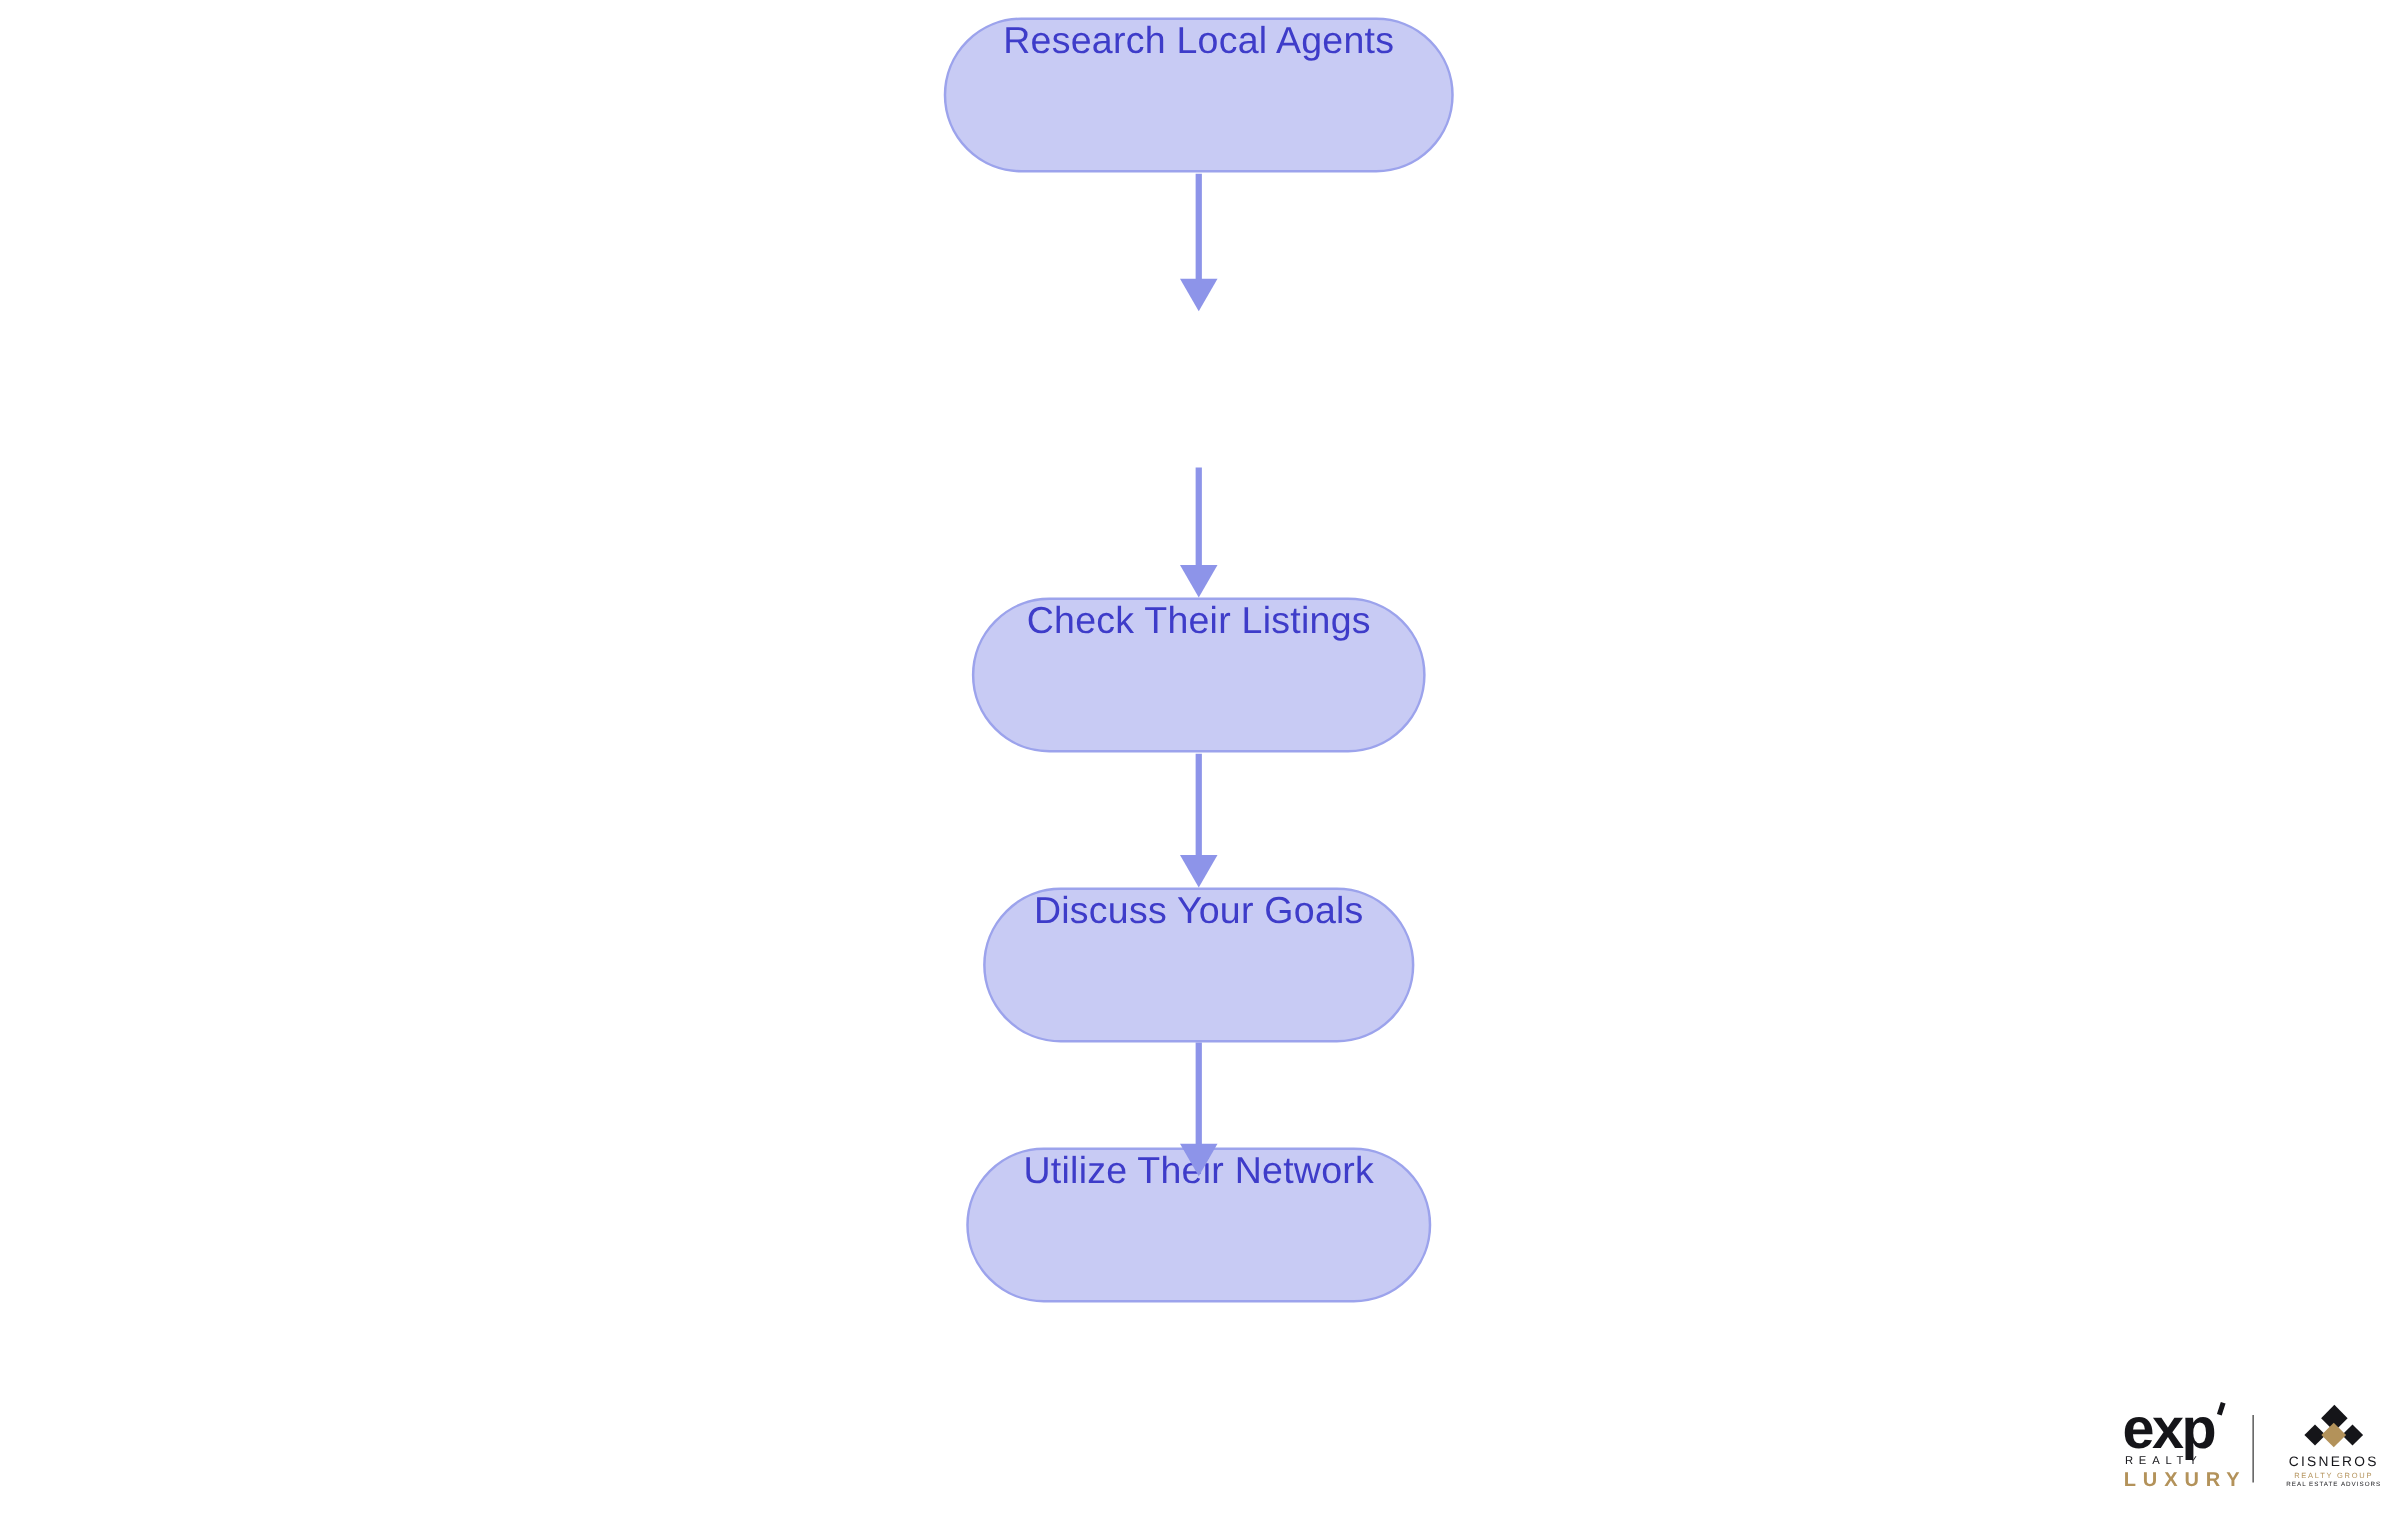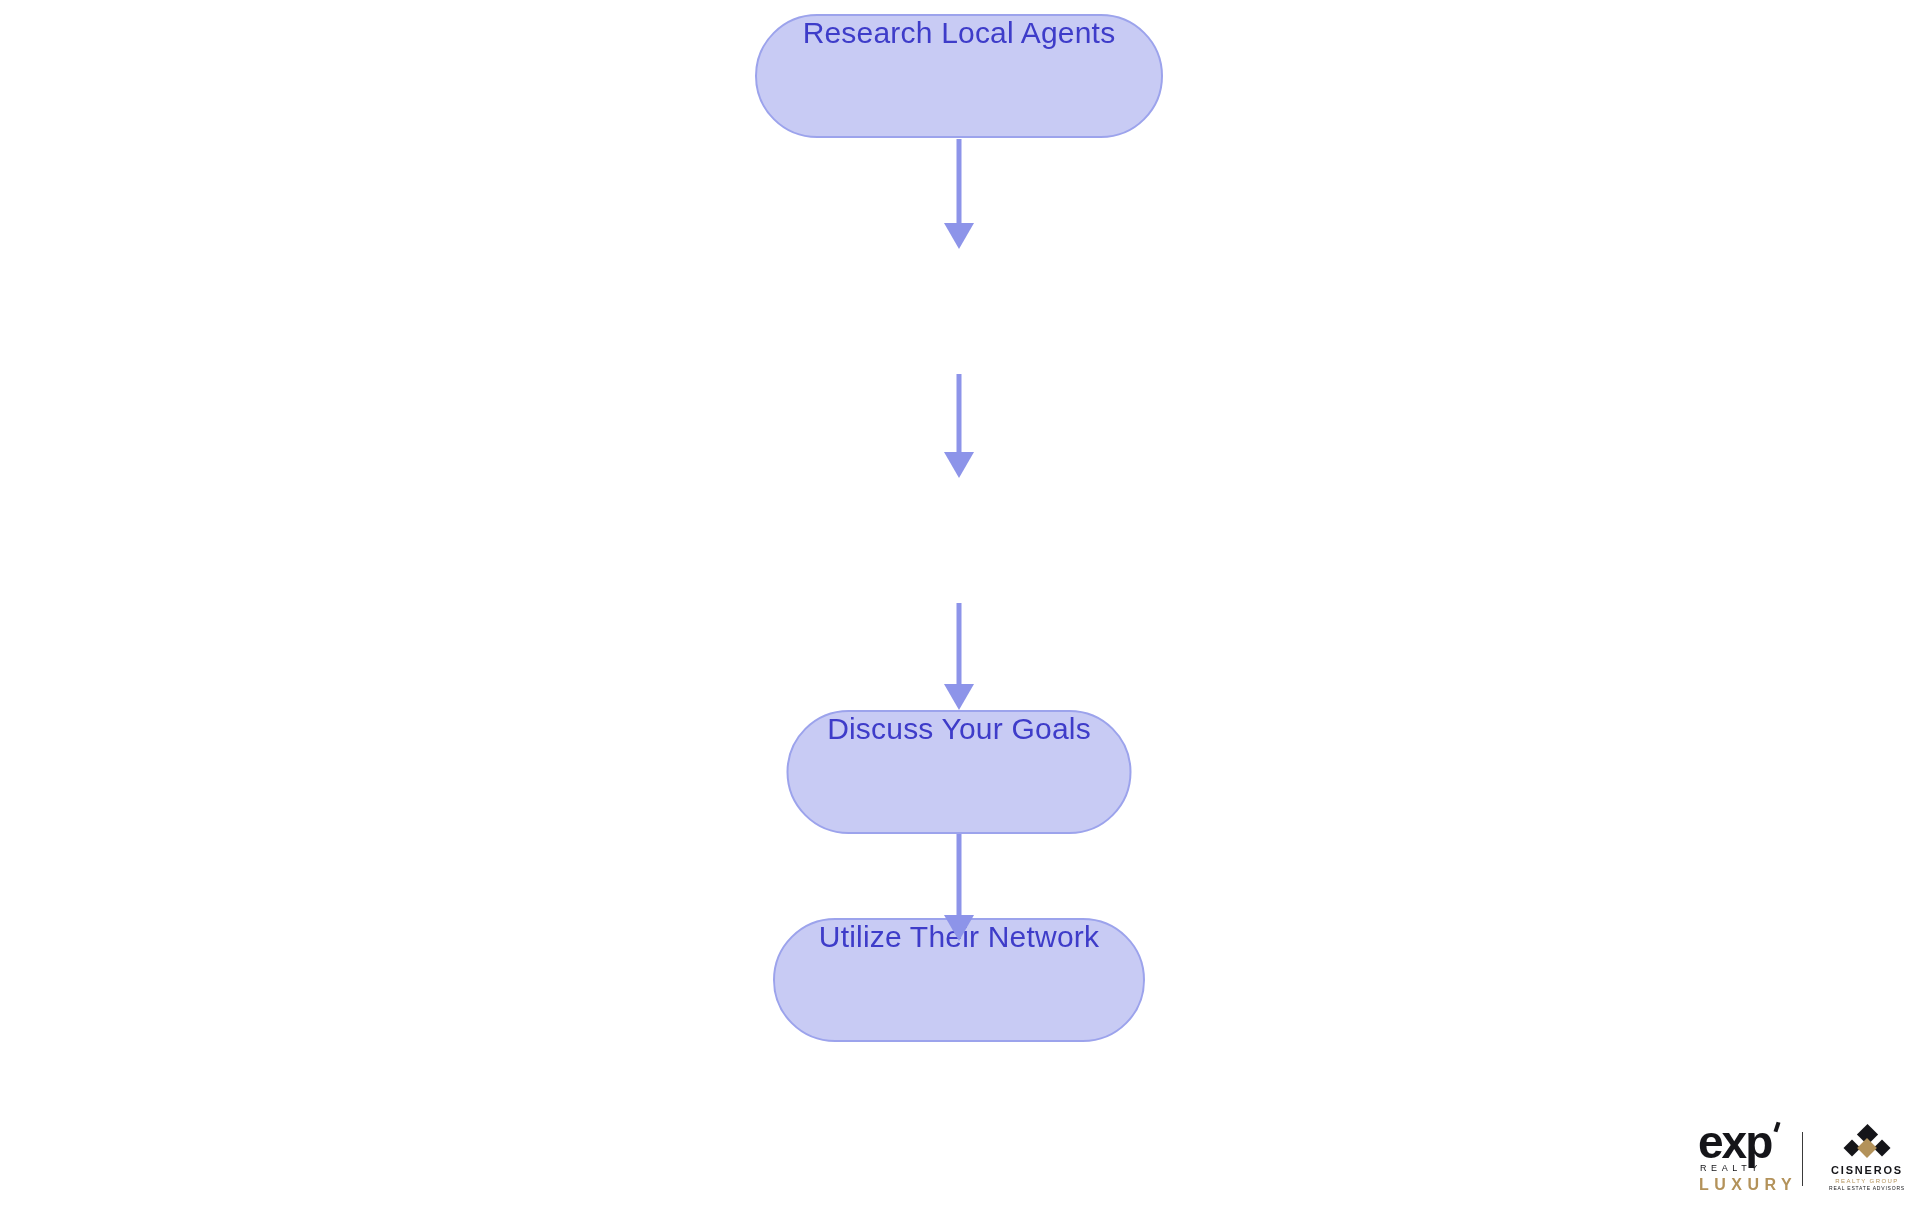--- a/index.html
+++ b/index.html
@@ -128,21 +128,21 @@
     display:block;
     background:var(--brand-black);
     transform:rotate(45deg);
   }
   .diamonds .d-top{width:15px;height:15px;left:17px;top:0;}
   .diamonds .d-left{width:12px;height:12px;left:3px;top:15px;}
   .diamonds .d-right{width:12px;height:12px;left:33px;top:15px;}
   .diamonds .d-center{width:14px;height:14px;left:17px;top:14px;background:var(--brand-gold);}
   .partner-name{
     font-size:11px;
-    font-weight:bold;
+    font-weight:normal;
     letter-spacing:1.8px;
     color:var(--brand-black);
     white-space:nowrap;
   }
   .partner-line2{
     font-size:6px;
     letter-spacing:1.4px;
     color:var(--brand-gold);
     margin-top:2px;
     white-space:nowrap;
@@ -155,20 +155,23 @@
     white-space:nowrap;
   }
 </style>
 </head>
 <body>
 
 <div class="canvas">
 
   <div class="node" style="top:14px;width:408px;">
     <span>Research Local Agents</span>
+  </div>
+  <div class="node" style="top:478px;width:363px;">
+    <span>Check Their Listings</span>
   </div>
   <div class="node" style="top:710px;width:345px;">
     <span>Discuss Your Goals</span>
   </div>
   <div class="node" style="top:918px;width:372px;">
     <span>Utilize Their Network</span>
   </div>
 
   <div class="arrow" style="top:139px;height:110px;">
     <div class="shaft" style="height:86px;"></div>

